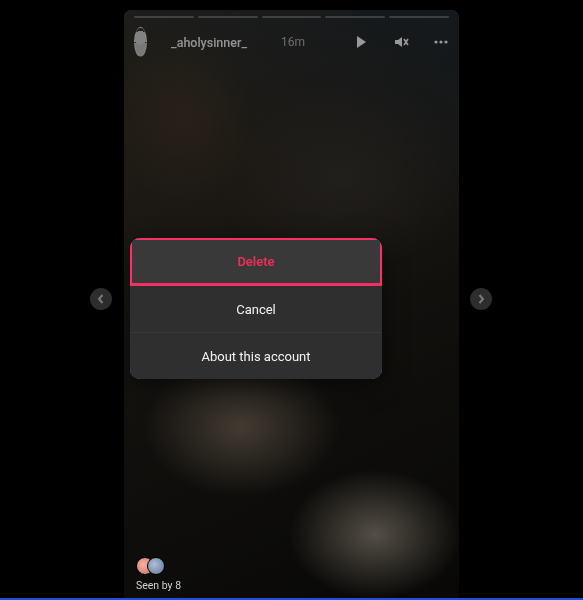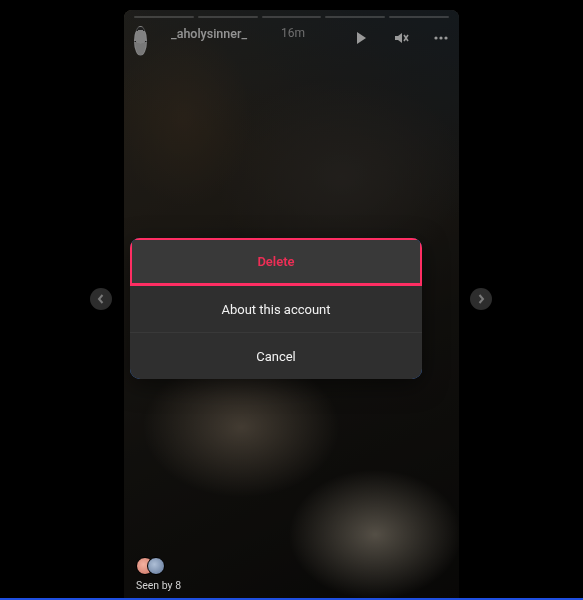--- a/index.html
+++ b/index.html
@@ -57,21 +57,21 @@
   }
 
   
   .story-header {
     position: absolute;
     top: 16px;
     left: 10px;
     right: 10px;
     height: 32px;
     display: flex;
-    align-items: flex-start;
+    align-items: center;
     gap: 24px;
   }
   .avatar {
     width: 30px; height: 30px;
     border-radius: 50%;
     background:
       radial-gradient(circle at 50% 35%, #d9d9d9 0 35%, transparent 36%),
       radial-gradient(circle at 50% 95%, #c8c8c8 0 45%, transparent 46%),
       #333333;
     border: 1px solid rgba(255,255,255,0.4);
@@ -131,21 +131,21 @@
   .nav-arrow.left  { left: 90px; }
   .nav-arrow.right { left: 470px; }
   .nav-arrow svg { width: 10px; height: 10px; display:block; }
   .nav-arrow svg path { stroke: #7a7a7a; stroke-width: 2; fill: none; }
 
   
   .sheet {
     position: absolute;
     left: 130px;
     top: 238px;
-    width: 292px;
+    width: 252px;
     border-radius: 10px;
     background: #3b82f6;
     overflow: hidden;
     box-shadow: 0 6px 24px rgba(0,0,0,0.5);
   }
   .sheet-row {
     height: 47px;
     display: flex;
     align-items: center;
     justify-content: center;
@@ -231,17 +231,17 @@
     </svg>
 </div>
 <div class="nav-arrow right">
   <svg viewBox="0 0 10 10">
       <path d="M3.5 1 L7 5 L3.5 9"></path>
     </svg>
 </div>
 
 <div class="sheet">
   <div class="sheet-row danger highlighted">Delete</div>
+  <div class="sheet-row">Cancel</div>
   <div class="sheet-row">About this account</div>
-  <div class="sheet-row">Cancel</div>
 </div>
 
 <div class="baseline"></div>
 
 </body></html>

